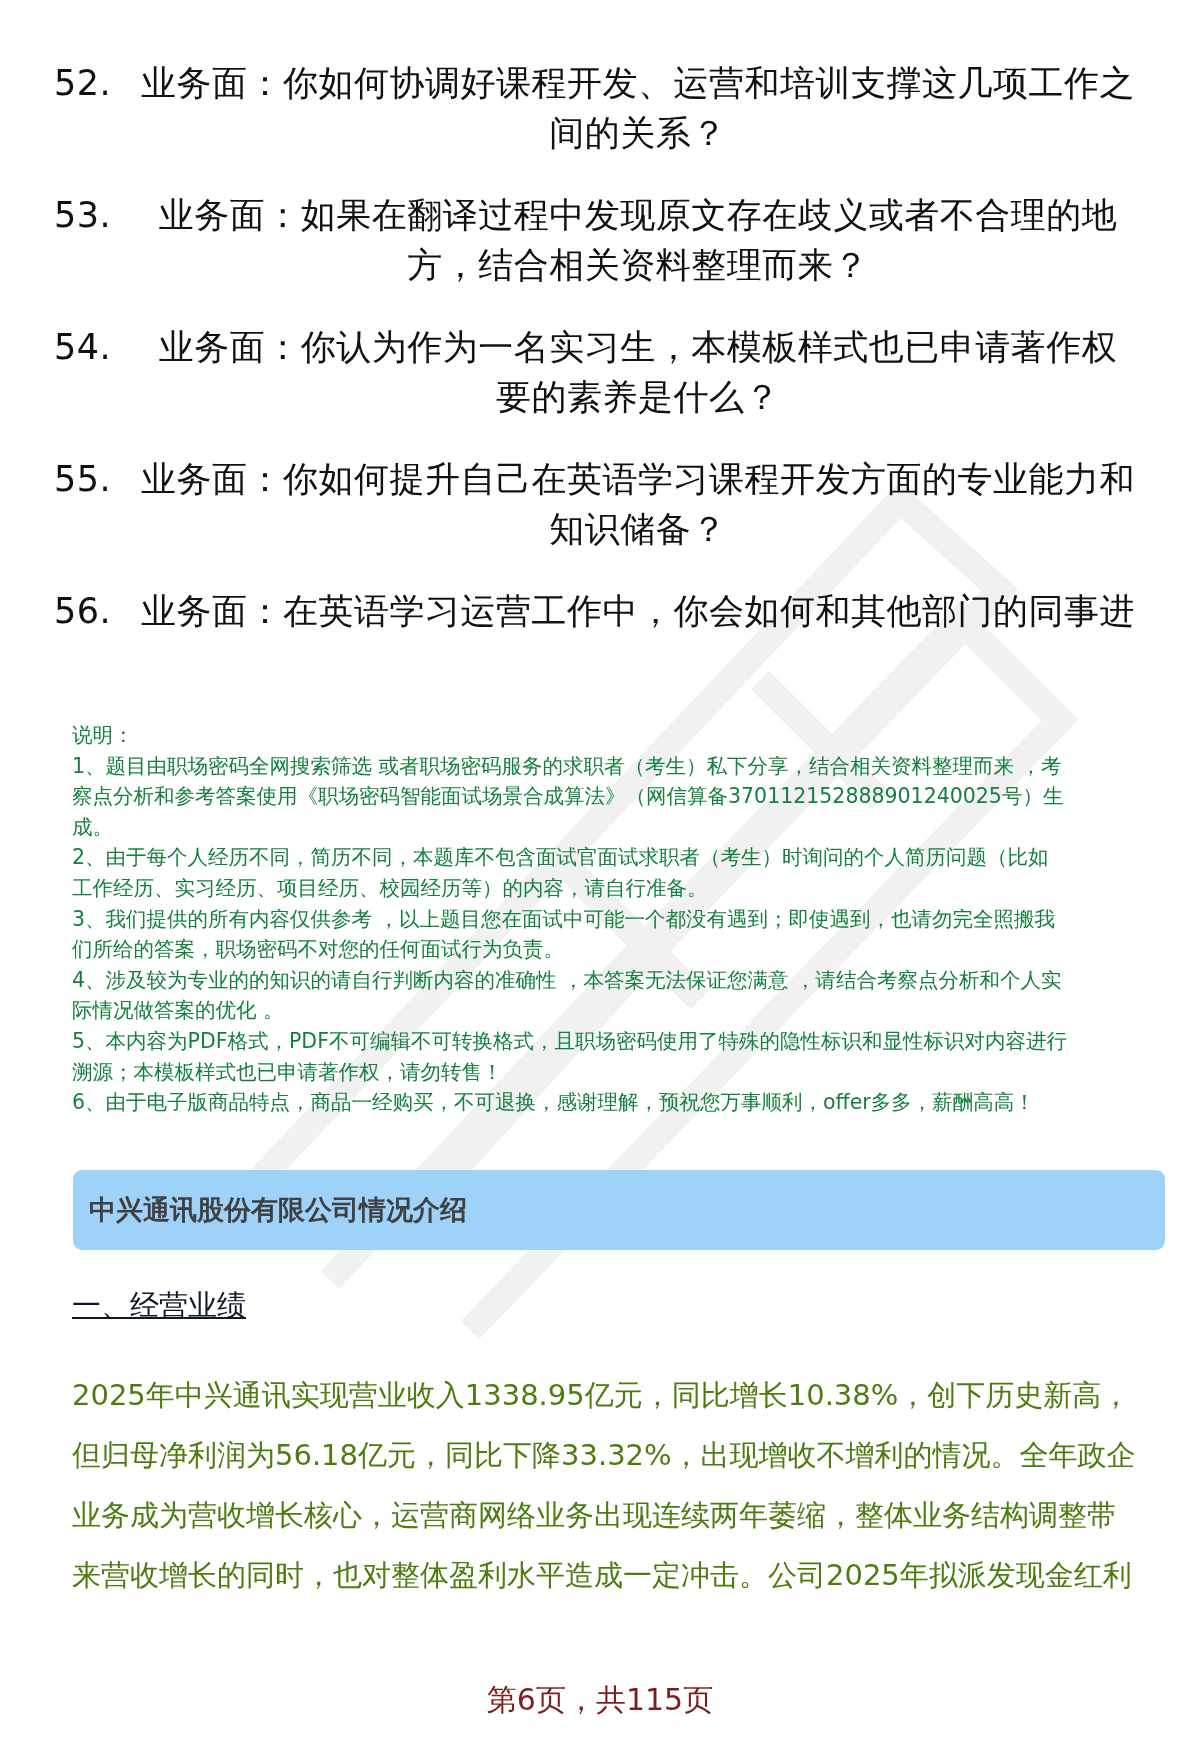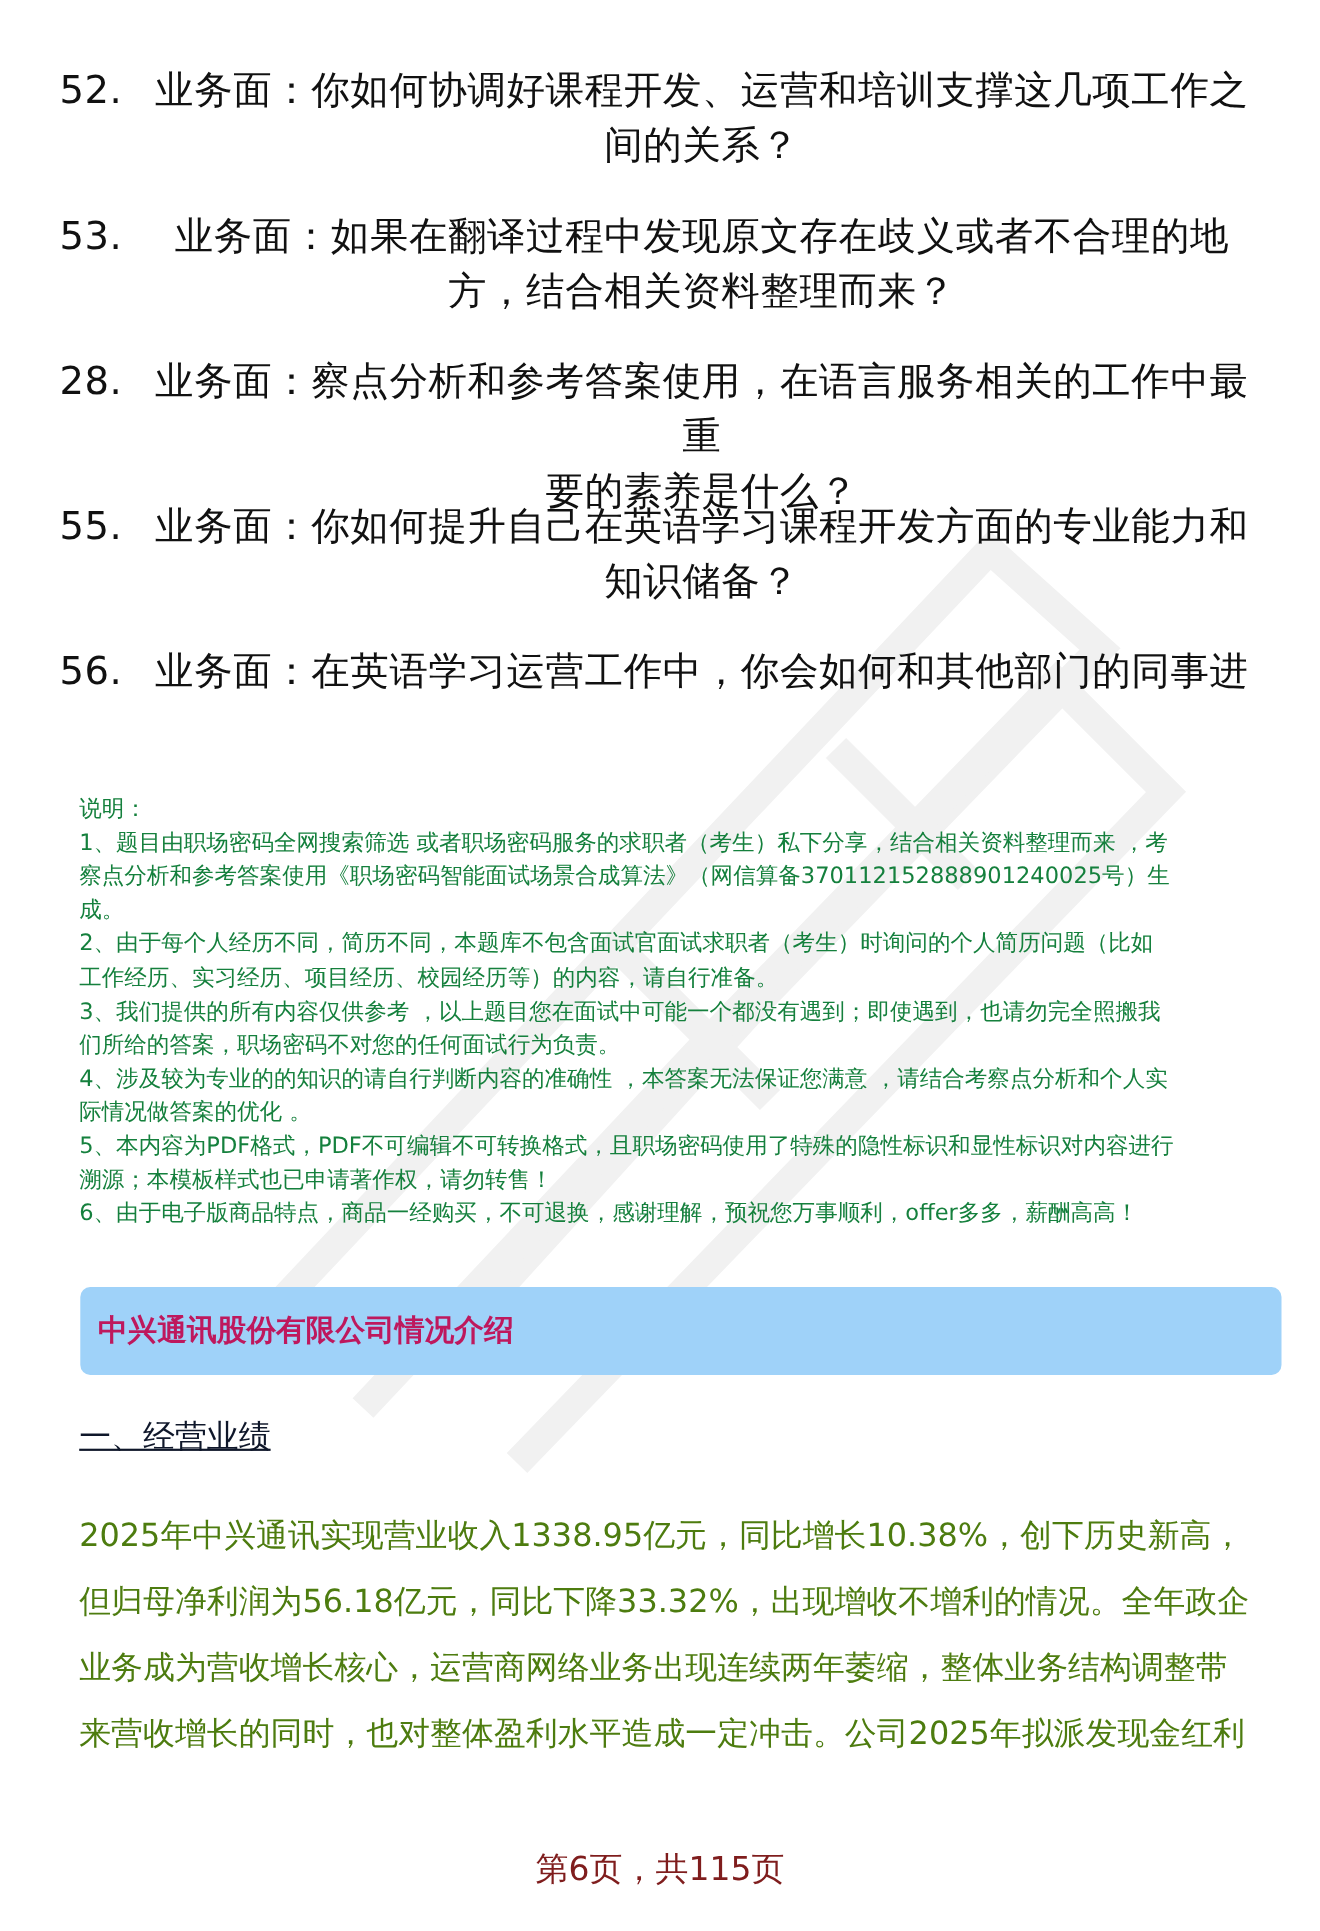--- a/index.html
+++ b/index.html
@@ -11,21 +11,21 @@
   .questions { position: absolute; left: 0; top: 58px; width: 1200px; }
   .q { position: relative; height: 132px; text-align: center; }
   .q-num { position: absolute; left: 54px; top: 0; font-size: 35px; line-height: 50px; letter-spacing: 0.5px; }
   .q-text { position: absolute; left: 128px; top: 0; width: 1020px; font-size: 35px; line-height: 50px; letter-spacing: 0.5px; }
 
   .notes { position: absolute; left: 72px; top: 720px; width: 1090px; font-size: 20.5px; line-height: 30.6px; color: #15803d; }
   .notes p { margin: 0; }
 
   .banner { position: absolute; left: 73px; top: 1170px; width: 1092px; height: 80px;
             background: #9fd2f9; border-radius: 9px; }
-  .banner-title { position: absolute; left: 16px; top: 0; line-height: 80px; font-size: 27px; font-weight: bold; color: #be185d; }
+  .banner-title { position: absolute; left: 16px; top: 0; line-height: 80px; font-size: 27px; font-weight: bold; color: #404040; }
 
   .section-heading { position: absolute; left: 72px; top: 1283px; font-size: 29px; line-height: 44px; color: #0f172a; text-decoration: underline; }
 
   .para { position: absolute; left: 72px; top: 1365px; width: 1100px; font-size: 29px; line-height: 60px; color: #4d7c0f; }
   .para span { display: block; white-space: nowrap; }
 
   .footer { position: absolute; left: 0; top: 1678px; width: 1200px; text-align: center; font-size: 30px; line-height: 44px; color: #7f1d1d; }
 </style>
 </head>
 <body>
@@ -50,23 +50,23 @@
       </div>
     </div>
     <div class="q">
       <span class="q-num">53.</span>
       <div class="q-text">
         <div>业务面：如果在翻译过程中发现原文存在歧义或者不合理的地</div>
         <div>方，结合相关资料整理而来？</div>
       </div>
     </div>
     <div class="q">
-      <span class="q-num">28.</span>
+      <span class="q-num">54.</span>
       <div class="q-text">
-        <div>业务面：察点分析和参考答案使用，在语言服务相关的工作中最重</div>
+        <div>业务面：你认为作为一名实习生，本模板样式也已申请著作权</div>
         <div>要的素养是什么？</div>
       </div>
     </div>
     <div class="q">
       <span class="q-num">55.</span>
       <div class="q-text">
         <div>业务面：你如何提升自己在英语学习课程开发方面的专业能力和</div>
         <div>知识储备？</div>
       </div>
     </div>

